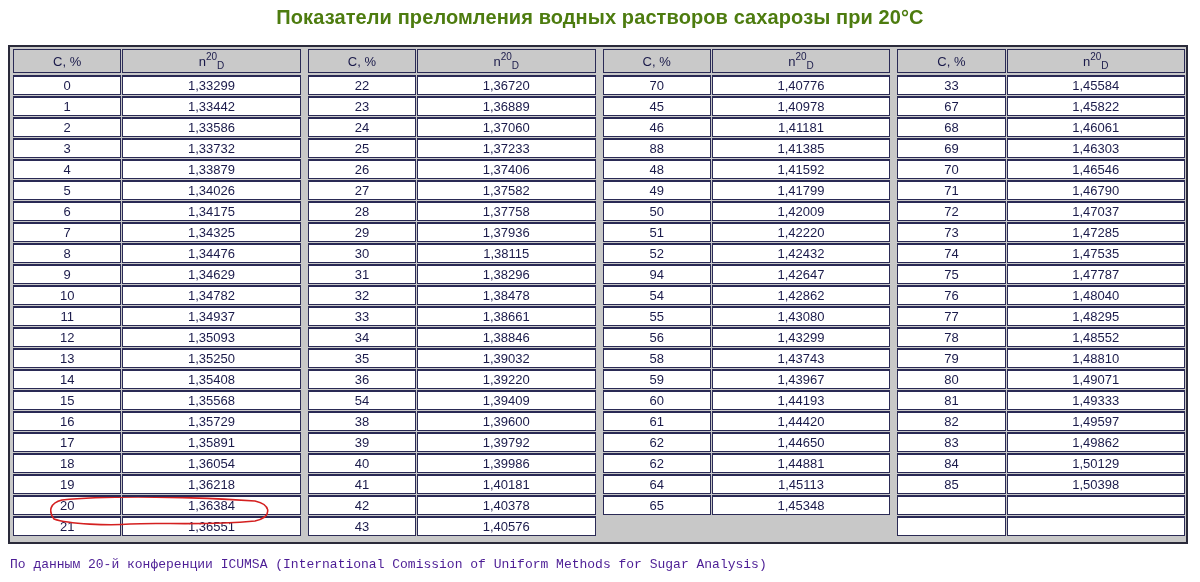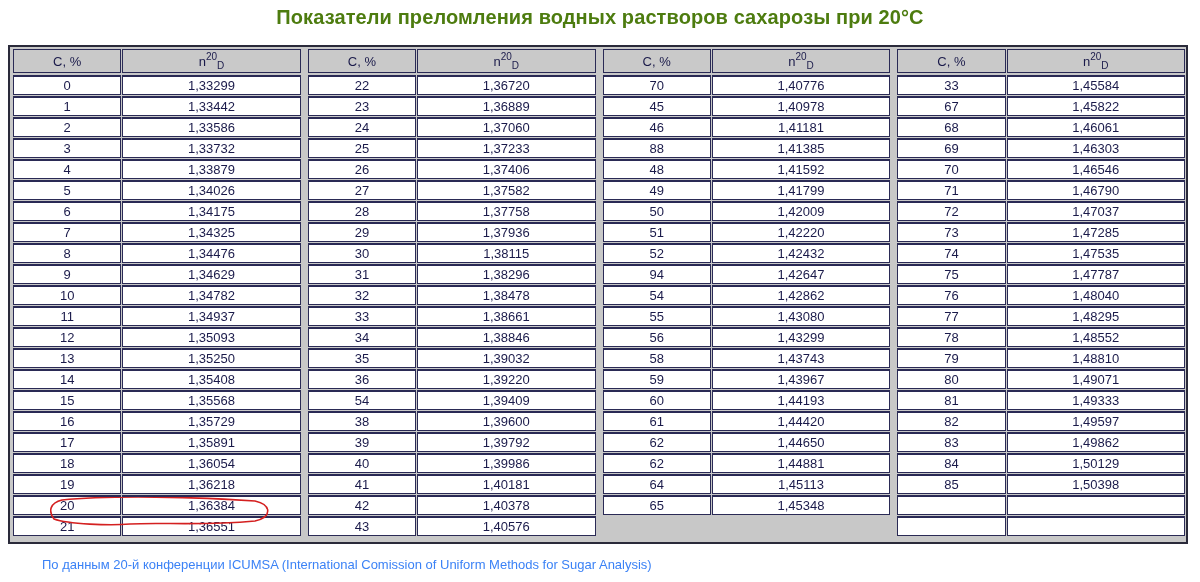--- a/index.html
+++ b/index.html
@@ -86,23 +86,22 @@
     .n-sub {
       font-size: 10px;
       position: relative;
       top: 4px;
     }
     .footnote {
       position: absolute;
       left: 10px;
       top: 557px;
       font-size: 13px;
-      color: #3b82f6;
-      font-family: Liberation Sans, sans-serif;
-      margin-left: 32px;
+      color: #4c1d95;
+      font-family: Liberation Mono, monospace;
     }
     .annotation-circle {
       position: absolute;
       left: 50px;
       top: 497px;
       width: 220px;
       height: 30px;
       pointer-events: none;
     }
   </style>

